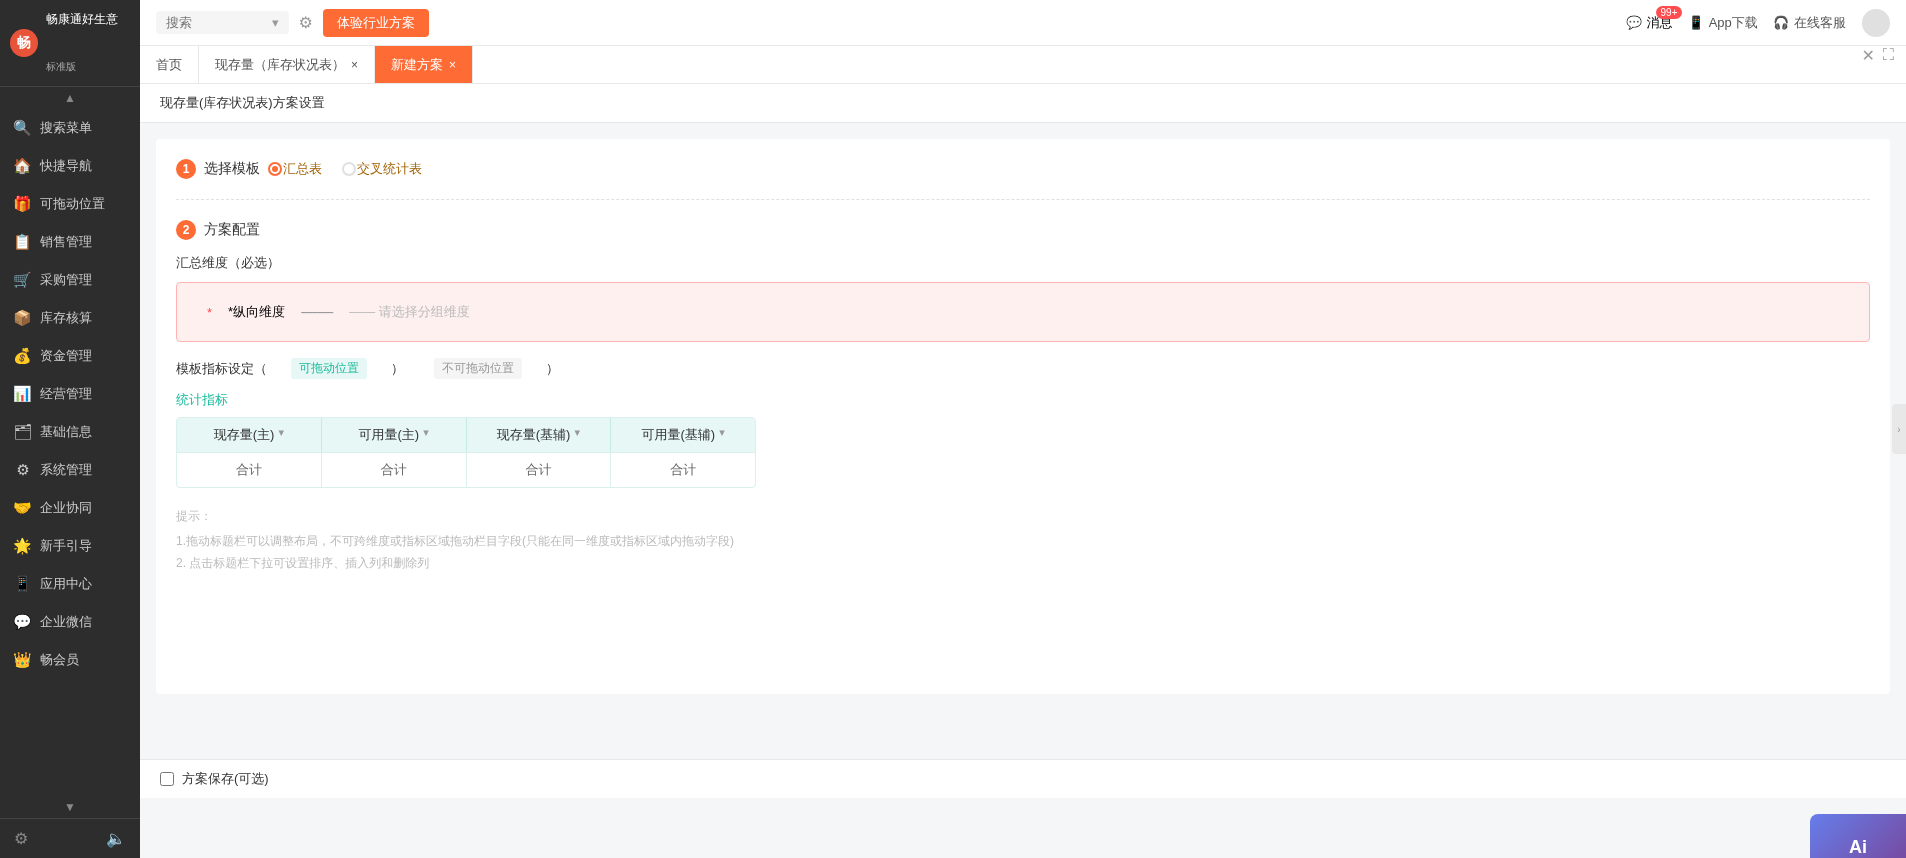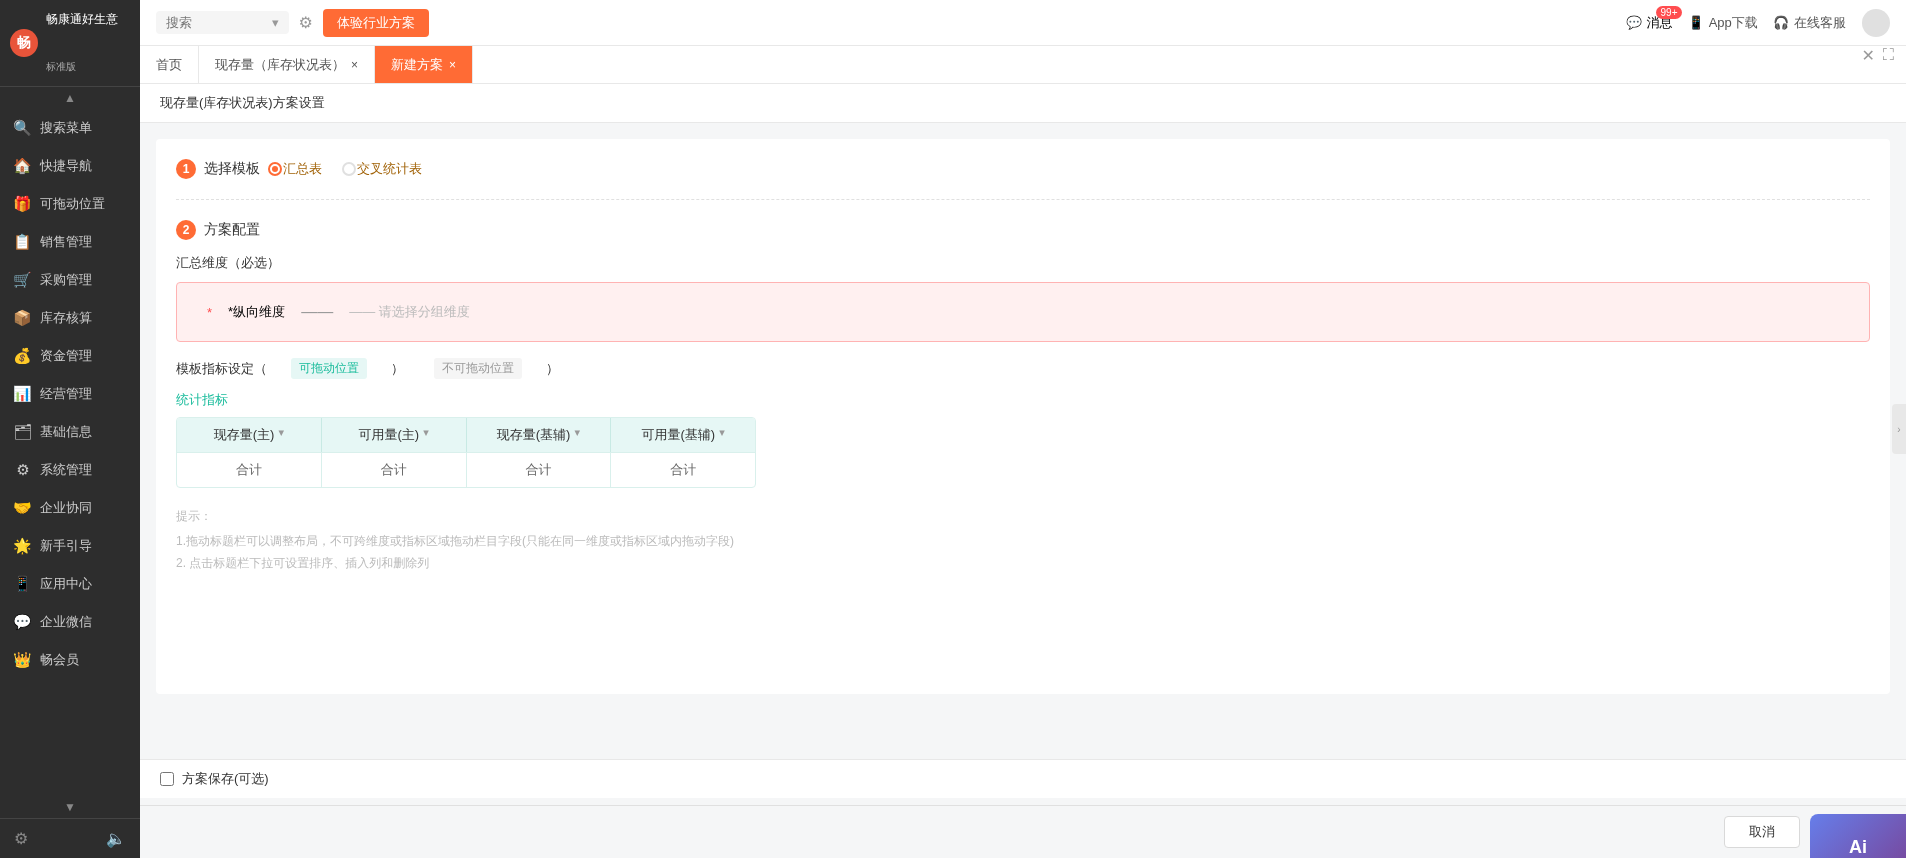--- a/index.html
+++ b/index.html
@@ -504,21 +504,17 @@
     <div class="right-toggle">
       <span style="font-size:10px;color:#999;">›</span>
     </div>
   </div>
 
   <div class="save-row">
     <input type="checkbox" class="save-checkbox" style="">
     <label class="save-label">方案保存(可选)</label>
   </div>
 
-  <div class="footer-bar">
-    <button class="btn-cancel">取消</button>
-    <button class="btn-query">查询</button>
-  </div>
 </div>
 
 <div class="ai-badge">
   <span>Ai</span>
 </div>
 
 </body></html>

